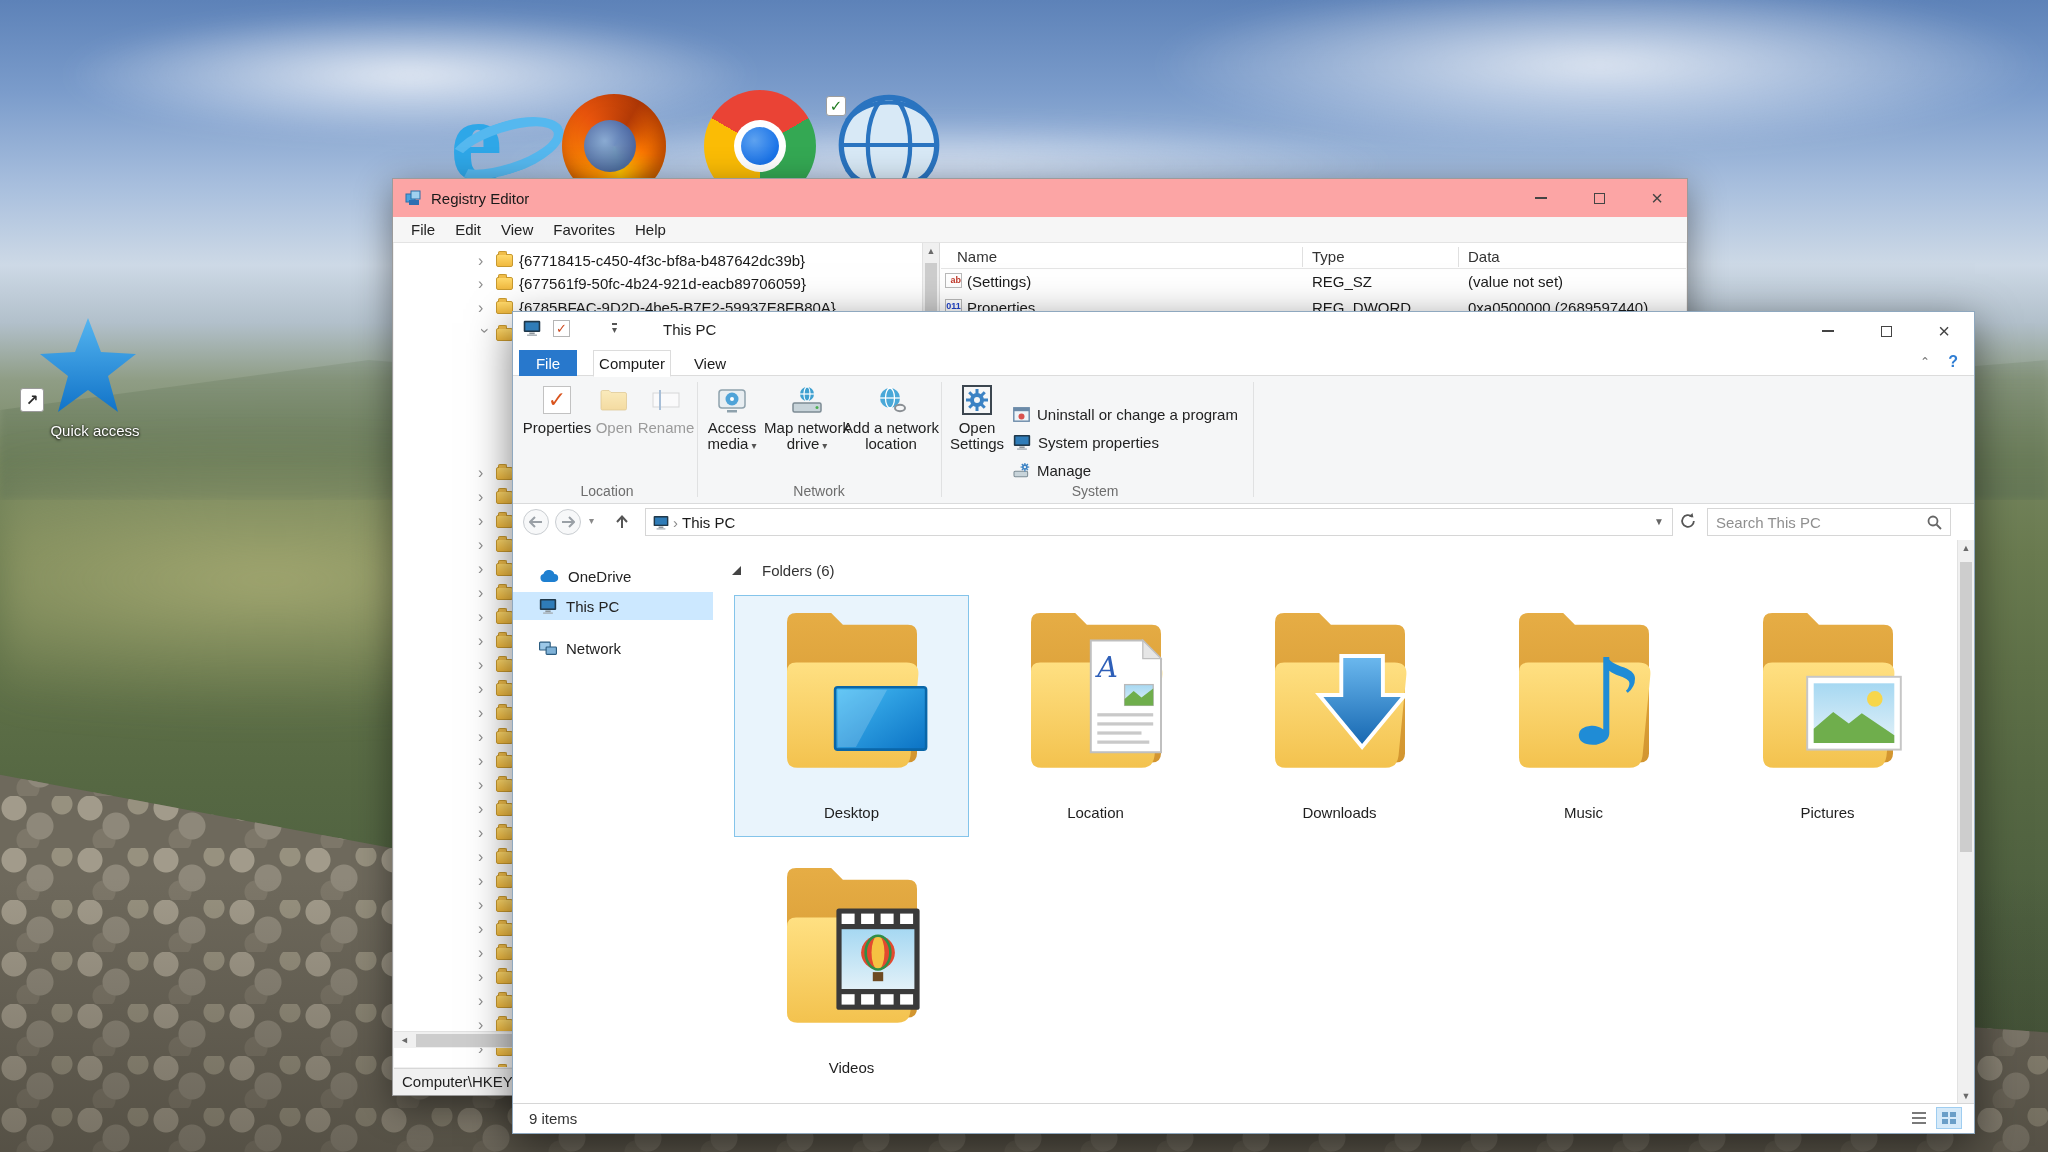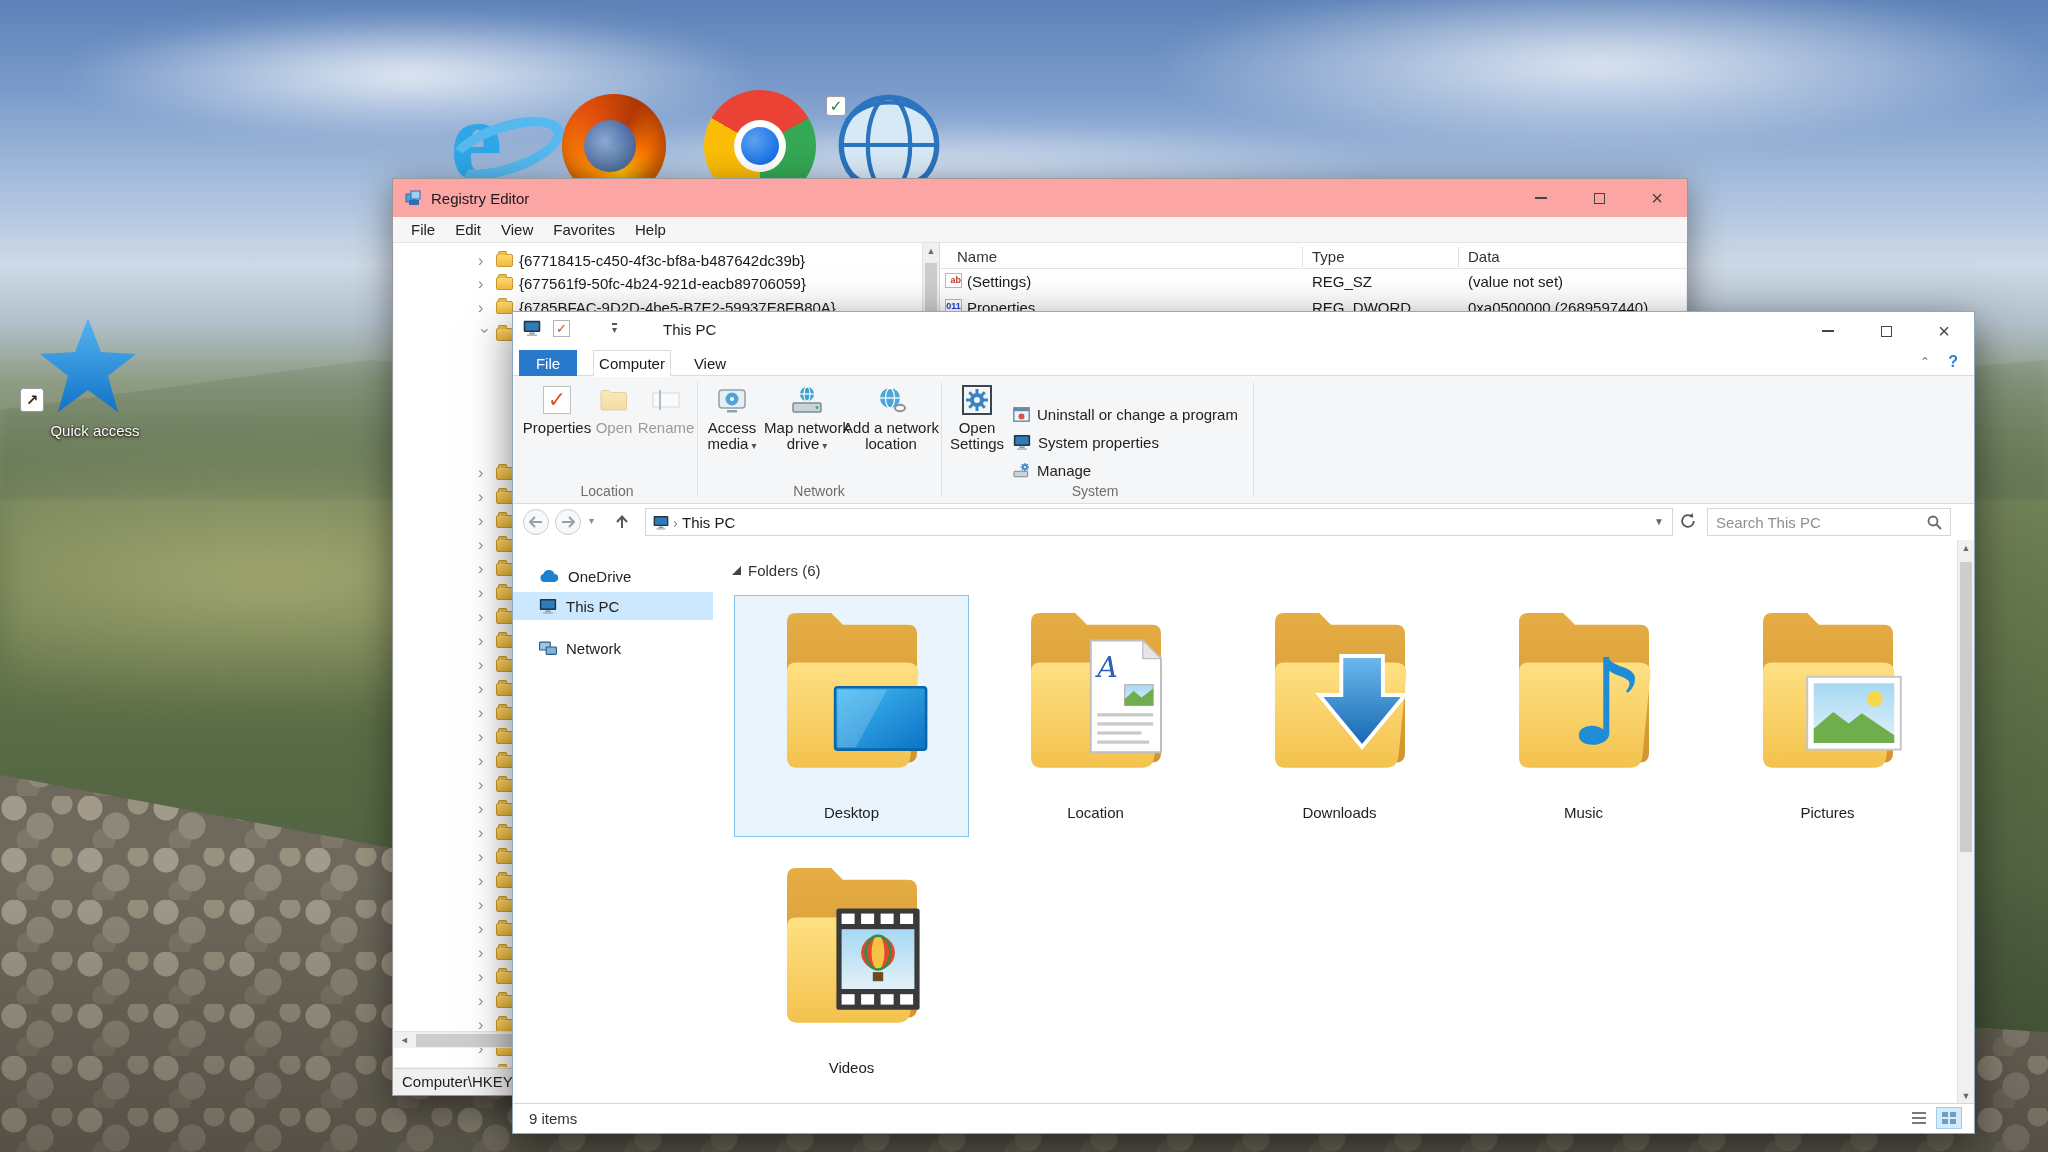--- a/index.html
+++ b/index.html
@@ -129,21 +129,21 @@
   .search-field { position:absolute; left:1194px; top:4px; width:244px; height:28px; border:1px solid #d6d6d6; background:#fff; display:flex; align-items:center; }
   .search-field input { border:none; outline:none; flex:1; padding:0 8px; font:inherit; color:#333; background:transparent; }
   .search-field input::placeholder { color:#8f8f8f; }
   .mag { margin-right:8px; flex:0 0 auto; }
 
   .exp-body { position:absolute; left:0; top:228px; width:100%; height:565px; background:#fff; }
   .navpane { position:absolute; left:0; top:0; width:200px; height:100%; background:#fff; }
   .navitem { position:absolute; left:0; width:100%; height:28px; display:flex; align-items:center; padding-left:26px; gap:9px; color:#222; }
   .navitem.selected { background:#cce8ff; }
   .content { position:absolute; left:200px; top:0; right:17px; height:100%; background:#fff; }
-  .grp-header { position:absolute; left:19px; top:22px; display:flex; align-items:center; gap:7px; color:#333; }
+  .grp-header { position:absolute; left:19px; top:22px; display:flex; align-items:center; gap:21px; color:#333; }
   .tri { width:0; height:0; border-left:9px solid transparent; border-bottom:9px solid #444; }
   .tile { position:absolute; width:235px; height:242px; border:1px solid transparent; }
   .tile.selected { background:#e9f4fc; border:1px solid #84c4ea; }
   .tile .fico { position:absolute; left:50%; top:8px; transform:translateX(-50%); width:156px; height:169px; }
   .tile-label { position:absolute; left:0; top:208px; width:100%; text-align:center; color:#1e1e1e; }
   .fb { fill:url(#gFolderBack); } .ff { fill:url(#gFolderFront); }
   .exp-vscroll { position:absolute; right:0; top:0; width:17px; height:100%; background:#f0f0f0; border-left:1px solid #e2e2e2; }
   .exp-vscroll .sup, .exp-vscroll .sdown { position:absolute; left:0; width:100%; height:17px; text-align:center; font-size:9px; color:#6a6a6a; line-height:17px; }
   .exp-vscroll .sup { top:0; } .exp-vscroll .sdown { bottom:0; }
   .exp-vscroll .sthumb { position:absolute; left:2px; right:2px; top:22px; height:290px; background:#cdcdcd; }

